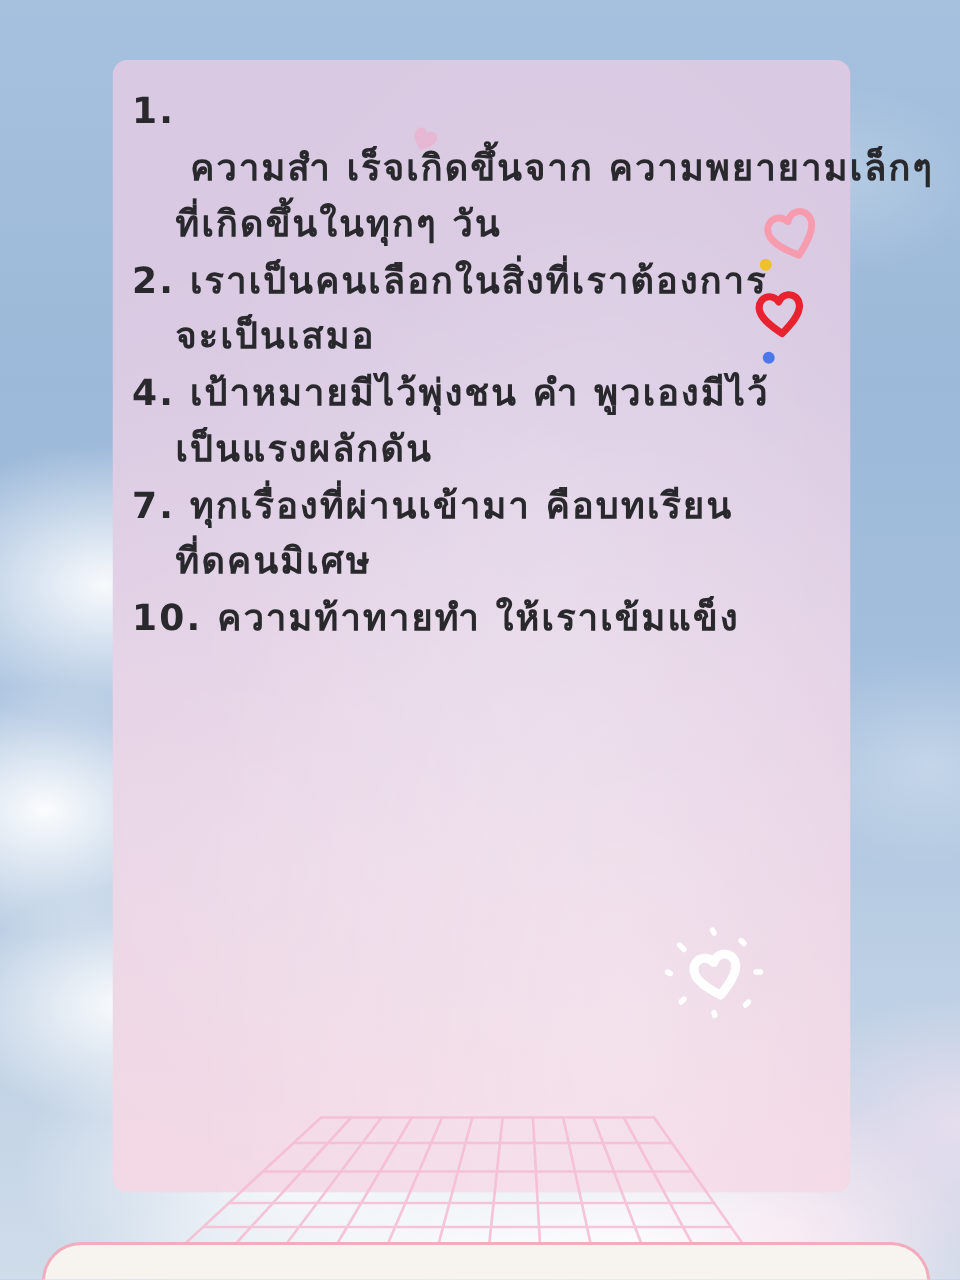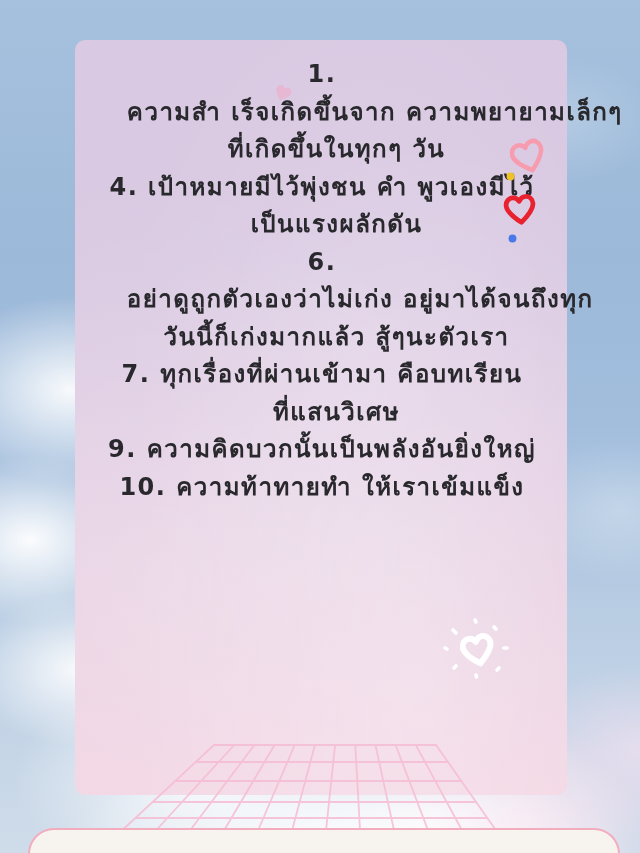--- a/index.html
+++ b/index.html
@@ -34,21 +34,21 @@
   
   .card{
     position:absolute;left:75px;top:40px;width:492px;height:755px;
     border-radius:10px;
   }
   .content{
     position:absolute;left:88px;top:56px;width:468px;
     font-size:24px;line-height:37.5px;font-weight:600;
     letter-spacing:1.5px;z-index:4;
   }
-  .item{padding-left:29px;text-indent:-29px;text-align:center;}
+  .item{padding-left:29px;text-indent:-29px;}
   .item .txt{white-space:pre;}
   
   .deco{position:absolute;z-index:5;pointer-events:none;}
   .grid-svg{position:absolute;inset:0;z-index:3;pointer-events:none;}
   .small-heart{left:272px;top:82px;width:22px;height:22px;opacity:.55;transform:rotate(22deg);z-index:2;}
   .pink-heart{left:505px;top:135px;width:46px;height:42px;transform:rotate(-18deg);}
   .red-heart{left:499px;top:190px;width:42px;height:38px;transform:rotate(-6deg);}
   .dot{width:9px;height:9px;}
   .yellow-dot{left:506px;top:172px;}
   .blue-dot{left:508px;top:234px;}
@@ -86,27 +86,26 @@
       <line x1="175.23076923076923" y1="781" x2="461.31868131868134" y2="781"></line>
       <line x1="152.6153846153846" y1="802" x2="476.08791208791206" y2="802"></line>
       <line x1="135.3846153846154" y1="818" x2="487.34065934065933" y2="818"></line>
       <line x1="116" y1="836" x2="500" y2="836"></line>
     </g>
 </svg>
 
 <div class="content" style="color: rgb(40, 40, 45);">
     <div class="item"><span class="num">1.</span><span class="txt"> ความสำ เร็จเกิดขึ้นจาก ความพยายามเล็กๆ
 ที่เกิดขึ้นในทุกๆ วัน</span></div>
+    <div class="item"><span class="num">2.</span><span class="txt"> เราเป็นคนเลือกในสิ่งที่เราต้องการ
+จะเป็นเสมอ</span></div>
     <div class="item"><span class="num">4.</span><span class="txt"> เป้าหมายมีไว้พุ่งชน คำ พูวเองมีไว้
 เป็นแรงผลักดัน</span></div>
-    <div class="item"><span class="num">6.</span><span class="txt"> อย่าดูถูกตัวเองว่าไม่เก่ง อยู่มาได้จนถึงทุก
-วันนี้ก็เก่งมากแล้ว สู้ๆนะตัวเรา</span></div>
     <div class="item"><span class="num">7.</span><span class="txt"> ทุกเรื่องที่ผ่านเข้ามา คือบทเรียน
-ที่แสนวิเศษ</span></div>
-    <div class="item"><span class="num">9.</span><span class="txt"> ความคิดบวกนั้นเป็นพลังอันยิ่งใหญ่</span></div>
+ที่ดคนมิเศษ</span></div>
     <div class="item"><span class="num">10.</span><span class="txt"> ความท้าทายทำ ให้เราเข้มแข็ง</span></div>
   </div>
 
 <svg class="deco small-heart" viewBox="0 0 24 24">
   <path d="M12 20.5C7.5 16.8 3.5 13 3.5 9.2 3.5 6.4 5.5 4.5 7.9 4.5c1.8 0 3.2 1 4.1 2.6.9-1.6 2.3-2.6 4.1-2.6 2.4 0 4.4 1.9 4.4 4.7 0 3.8-4 7.6-8.5 11.3z" fill="#f3a9c6"></path>
 </svg>
 
 <svg class="deco pink-heart" viewBox="0 0 24 24">
   <path fill="none" stroke-width="2.6" stroke-linejoin="round" stroke-linecap="round" d="M12 20.5C7.5 16.8 3.5 13 3.5 9.2 3.5 6.4 5.5 4.5 7.9 4.5c1.8 0 3.2 1 4.1 2.6.9-1.6 2.3-2.6 4.1-2.6 2.4 0 4.4 1.9 4.4 4.7 0 3.8-4 7.6-8.5 11.3z" stroke="#f79cae"></path>
 </svg>

